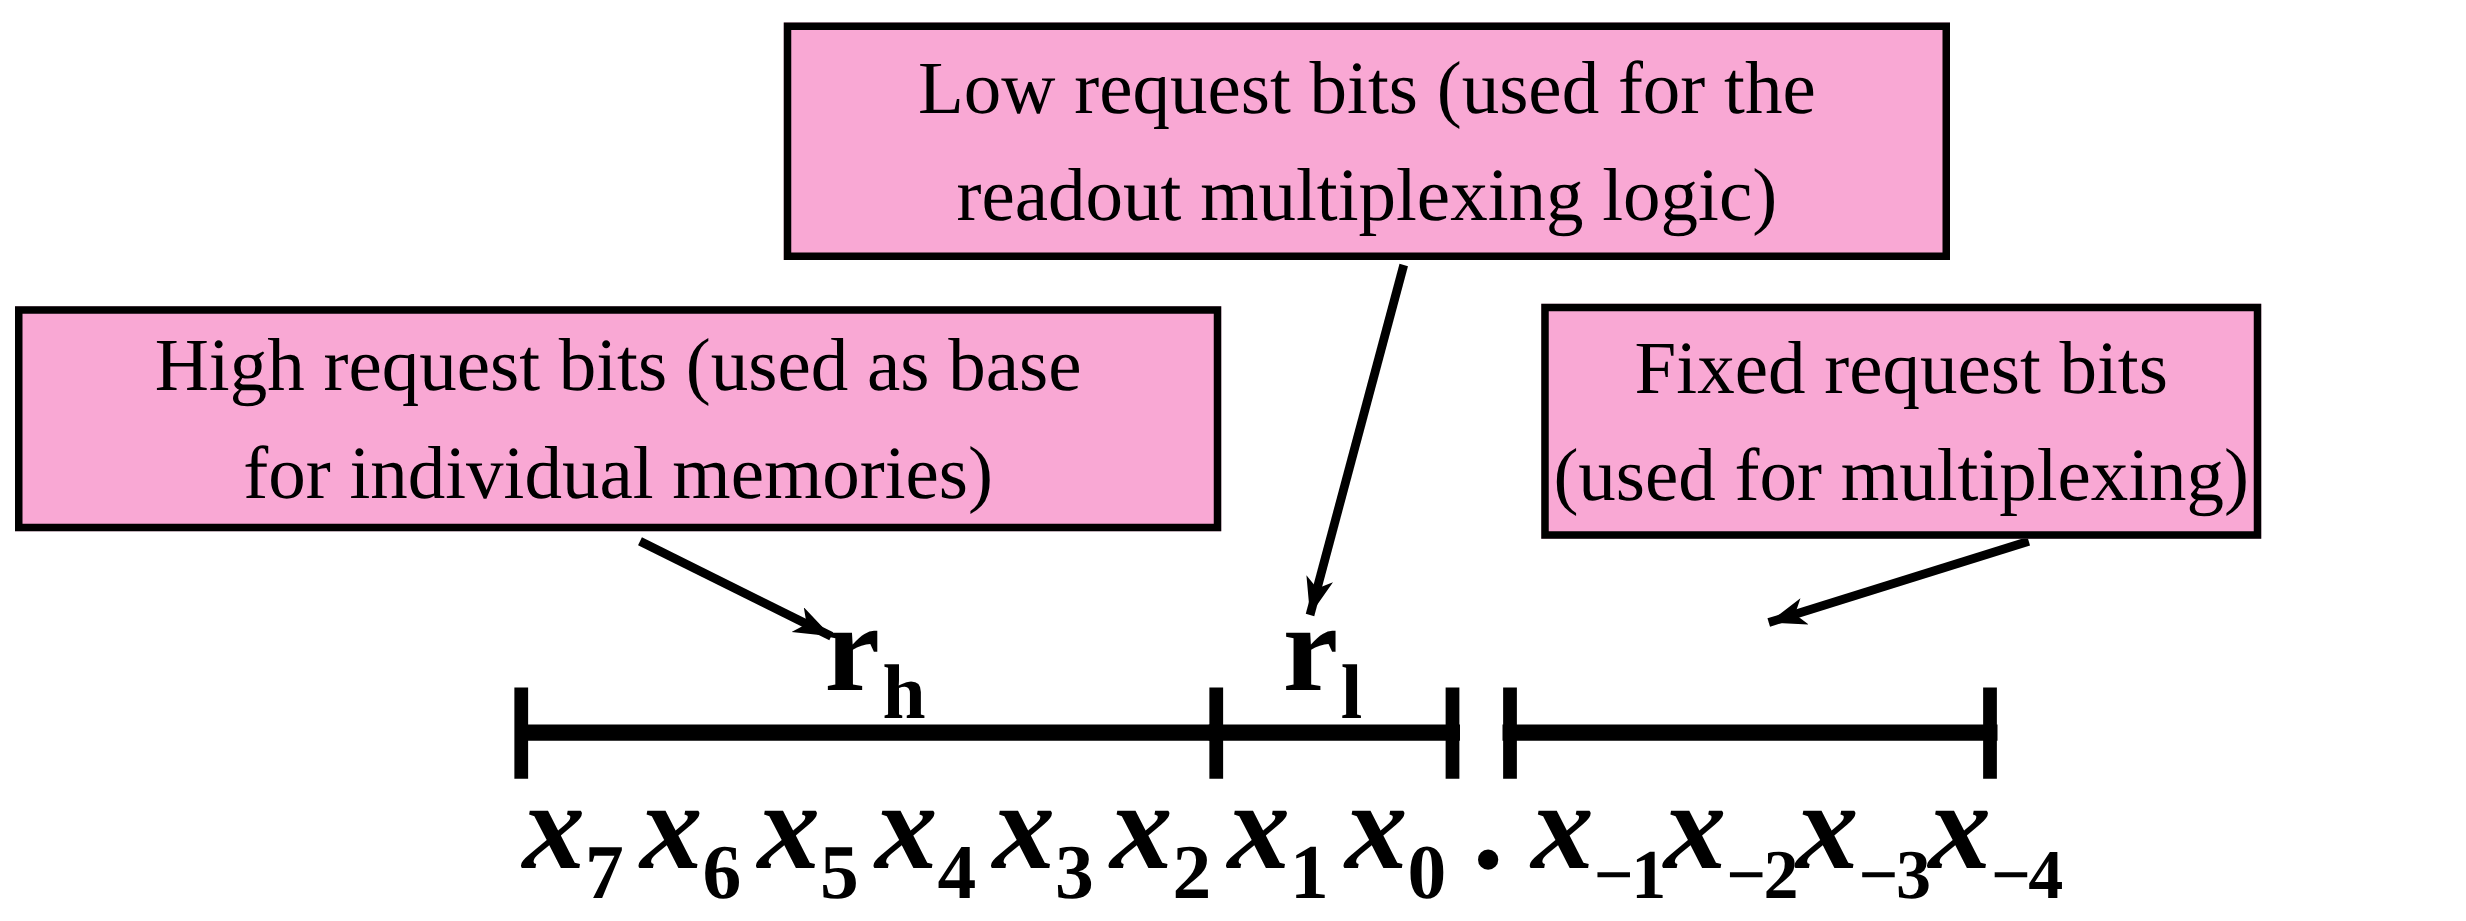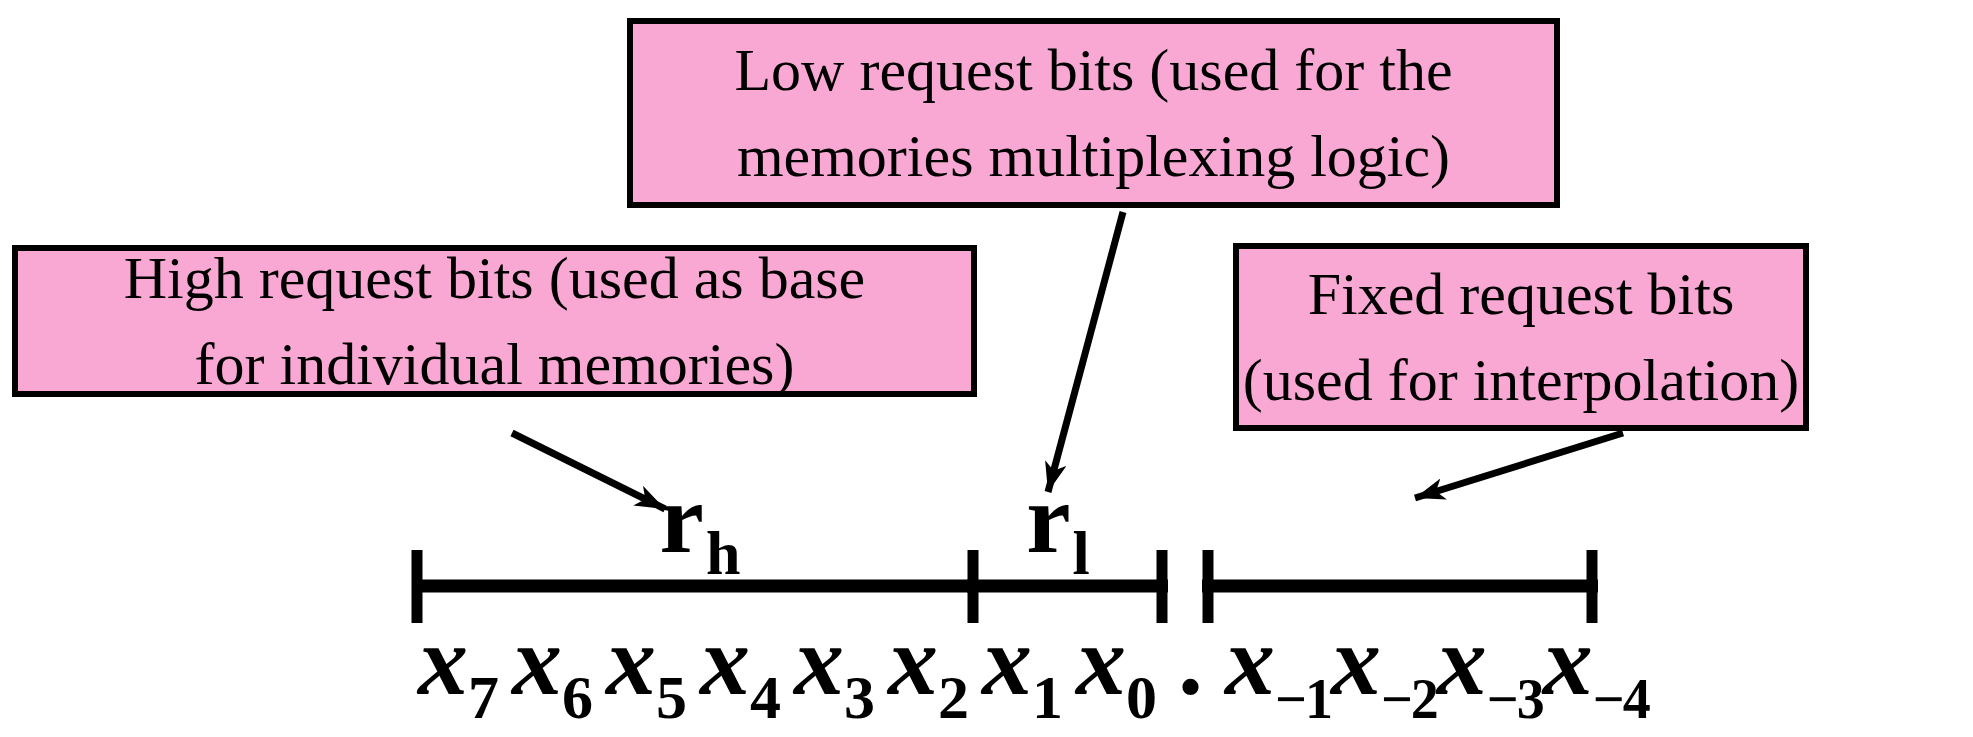--- a/index.html
+++ b/index.html
@@ -24,21 +24,21 @@
     background: #f9a8d4;
     display: flex;
     flex-direction: column;
     align-items: center;
     justify-content: center;
     text-align: center;
     font-size: 60px;
     line-height: 86px;
     white-space: nowrap;
   }
-  .callout-high  { left: 12px;   top: 245px; width: 965px; height: 152px; }
+  .callout-high  { left: 12px;   top: 245px; width: 965px; height: 180px; }
   .callout-low   { left: 627px;  top: 18px;  width: 933px; height: 190px; }
   .callout-fixed { left: 1233px; top: 243px; width: 576px; height: 188px; }
 
   
   .overlay {
     position: absolute;
     left: 0; top: 0;
     width: 1973px;
     height: 737px;
   }
@@ -124,25 +124,25 @@
     <line class="stroke" x1="1208" y1="550" x2="1208" y2="623" stroke-width="11"></line>
     <line class="stroke" x1="1592" y1="550" x2="1592" y2="623" stroke-width="11"></line>
   </svg>
 
   <div class="callout callout-high">
     <span>High request bits (used as base</span>
     <span>for individual memories)</span>
   </div>
   <div class="callout callout-low">
     <span>Low request bits (used for the</span>
-    <span>memories multiplexing logic)</span>
+    <span>readout multiplexing logic)</span>
   </div>
   <div class="callout callout-fixed">
     <span>Fixed request bits</span>
-    <span>(used for interpolation)</span>
+    <span>(used for multiplexing)</span>
   </div>
 
   <div class="seg-label seg-label-low">
     <span class="rsym">r</span><span class="rsub">l</span>
   </div>
   <div class="seg-label seg-label-high">
     <span class="rsym">r</span><span class="rsub">h</span>
   </div>
 
   <div class="bit-row">

